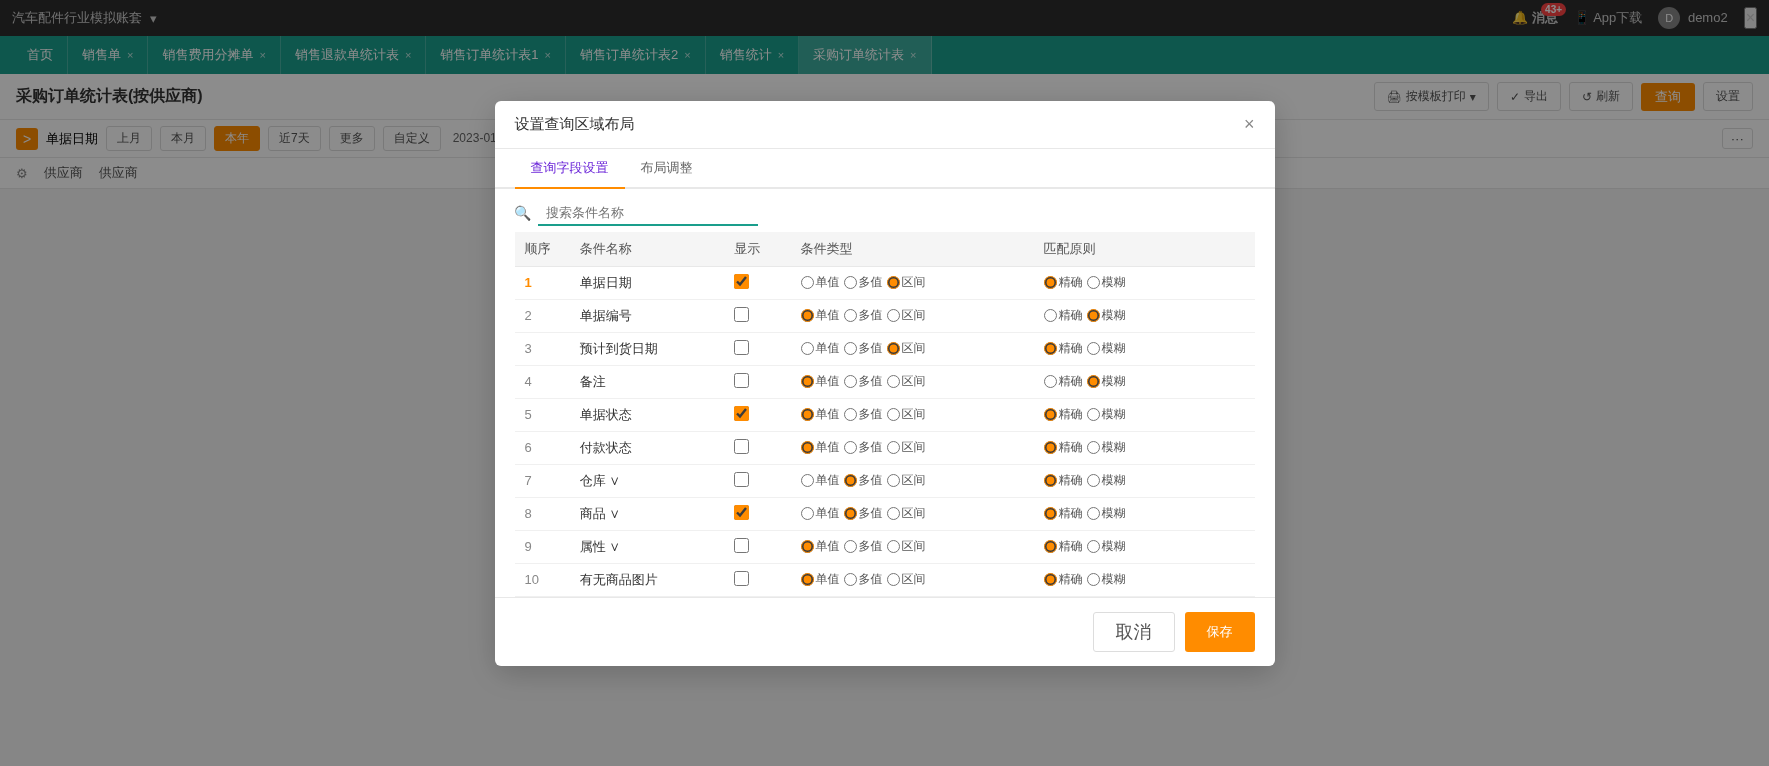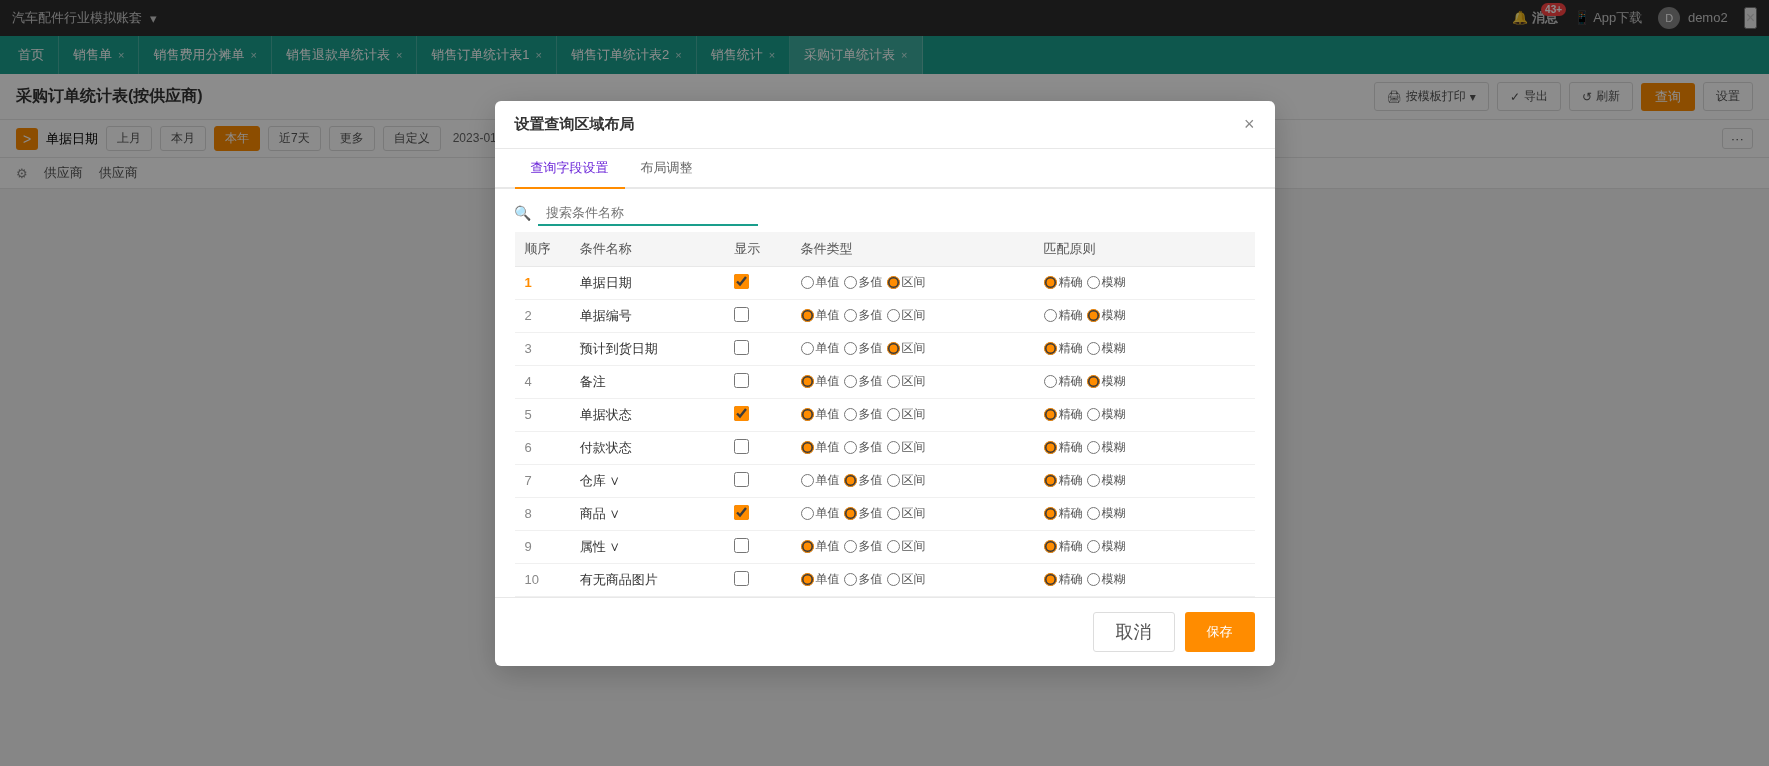--- a/index.html
+++ b/index.html
@@ -20,21 +20,21 @@
     .top-bar-right .notif { position: relative; font-weight: bold; }
     .badge { background: #ff4444; color: #fff; border-radius: 8px; font-size: 10px; padding: 1px 4px; position: absolute; top: -6px; right: -8px; }
     .close-x { color: #ccc; cursor: pointer; font-size: 16px; }
 
     
     .tab-bar {
       background: #1a9e8c;
       height: 38px;
       display: flex;
       align-items: center;
-      padding: 0 4px;
+      padding: 0 13px;
     }
     .tab-item {
       padding: 0 14px;
       height: 38px;
       display: flex;
       align-items: center;
       color: #fff;
       font-size: 13px;
       cursor: pointer;
       white-space: nowrap;
@@ -112,21 +112,21 @@
       flex-direction: column;
       box-shadow: 0 8px 32px rgba(0,0,0,0.2);
     }
     .modal-header {
       padding: 14px 20px;
       display: flex;
       align-items: center;
       justify-content: space-between;
       border-bottom: 1px solid #e8e8e8;
     }
-    .modal-title { font-size: 15px; font-weight: bold; color: #333; }
+    .modal-title { font-size: 15px; font-weight: normal; color: #333; }
     .modal-close { background: none; border: none; font-size: 18px; cursor: pointer; color: #888; line-height: 1; }
 
     
     .modal-tabs {
       display: flex;
       padding: 0 20px;
       border-bottom: 2px solid #e8e8e8;
       gap: 0;
     }
     .modal-tab {

